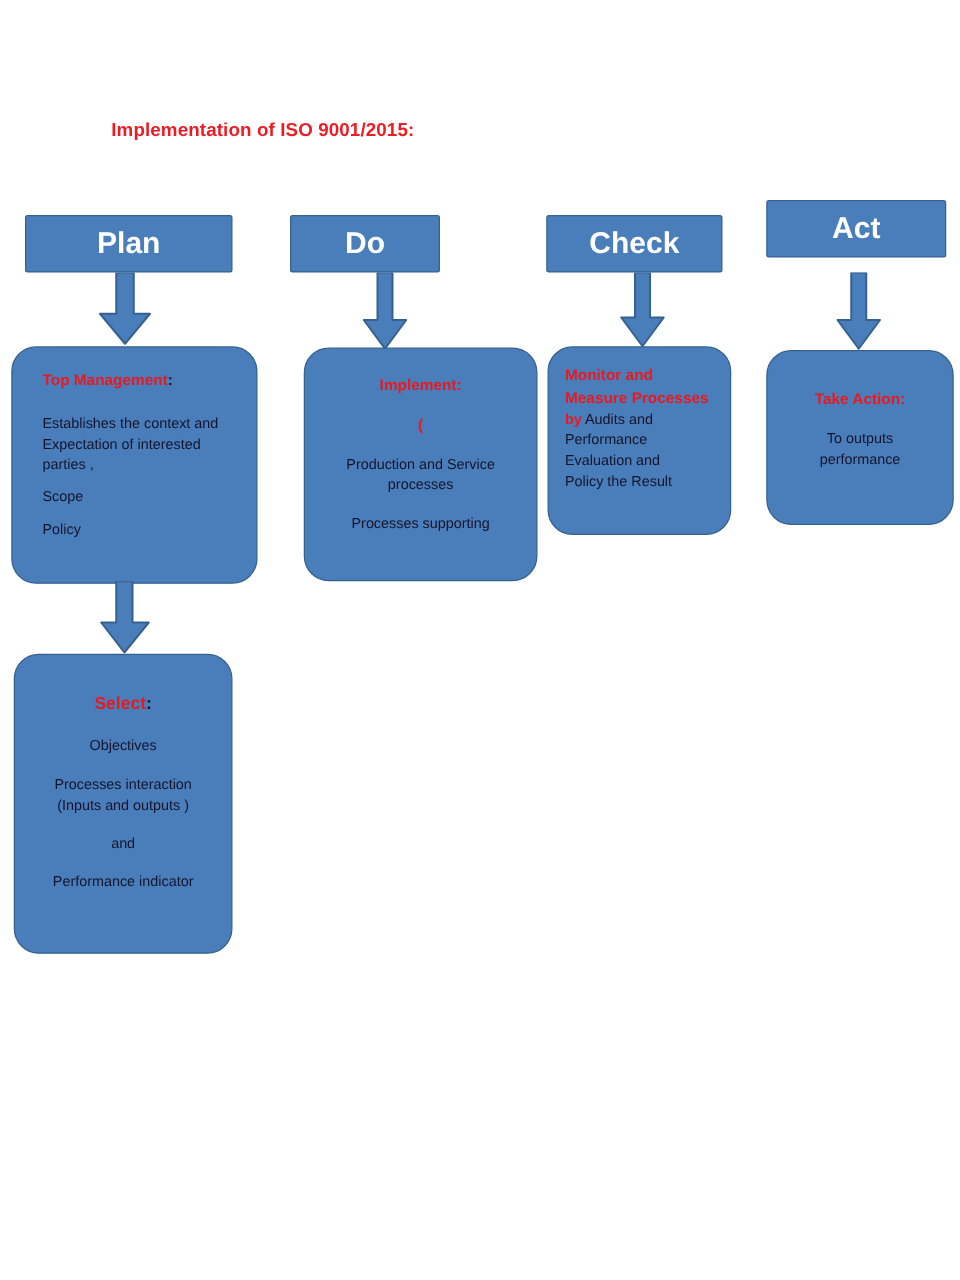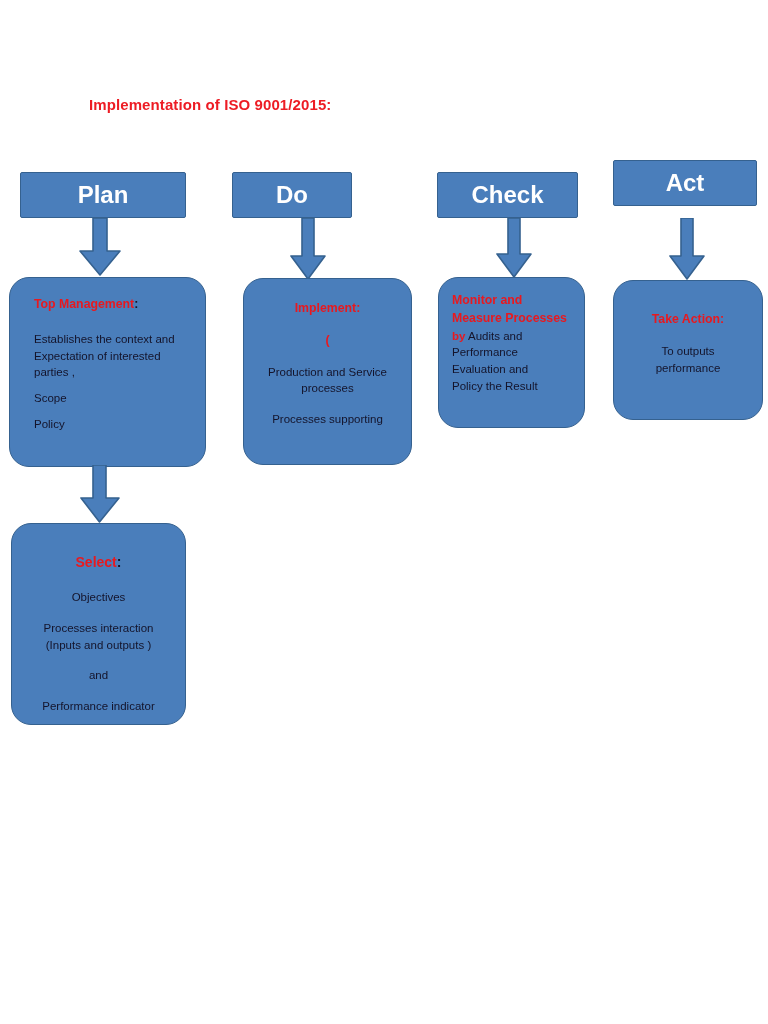--- a/index.html
+++ b/index.html
@@ -144,21 +144,21 @@
     <div class="line">Establishes the context and</div>
     <div class="line">Expectation of interested</div>
     <div class="line">parties    ,</div>
     <div class="gap-sm"></div>
     <div class="line">Scope</div>
     <div class="gap-sm"></div>
     <div class="line">Policy</div>
   </div>
 </div>
 
-<div class="content-box" style="left:243px; top:278px; width:169px; height:187px;">
+<div class="content-box" style="left:243px; top:278px; width:187px; height:187px;">
   <div class="inner center" style="top:21px; padding:0 10px;">
     <div class="box-heading"><span>Implement</span><span>:</span></div>
     <div class="gap-md"></div>
     <div class="red-paren">(</div>
     <div class="gap-md"></div>
     <div class="line">Production and Service</div>
     <div class="line">processes</div>
     <div class="gap-md"></div>
     <div class="line">Processes supporting</div>
   </div>
@@ -183,21 +183,21 @@
     <div class="line">performance</div>
   </div>
 </div>
 
 <div class="arrow" style="left:80px; top:465px;">
   <svg width="40" height="58" viewBox="0 0 40 58">
     <polygon points="13,0 26,0 26,33 39,33 19.5,57 1,33 13,33" fill="#4a7ebb" stroke="#35618f" stroke-width="1.6" stroke-linejoin="round"></polygon>
   </svg>
 </div>
 
-<div class="content-box" style="left:11px; top:523px; width:175px; height:202px;">
+<div class="content-box" style="left:11px; top:523px; width:175px; height:240px;">
   <div class="inner center" style="top:28px; padding:0 10px;">
     <div class="box-heading" style="font-size:14px;"><span>Select</span><span class="plain-colon">:</span></div>
     <div class="gap-lg"></div>
     <div class="line">Objectives</div>
     <div class="gap-md"></div>
     <div class="line">Processes interaction</div>
     <div class="line">(Inputs and outputs )</div>
     <div class="gap-md"></div>
     <div class="line">and</div>
     <div class="gap-md"></div>

